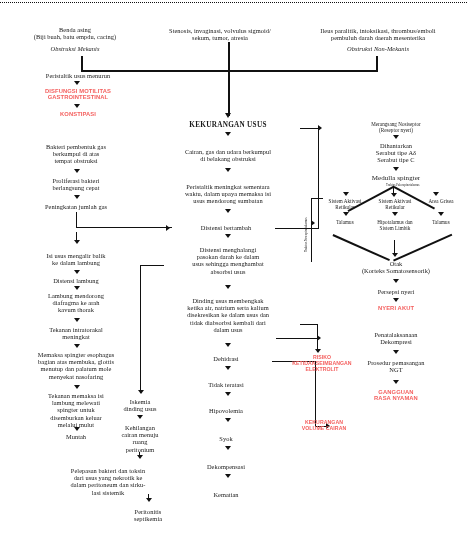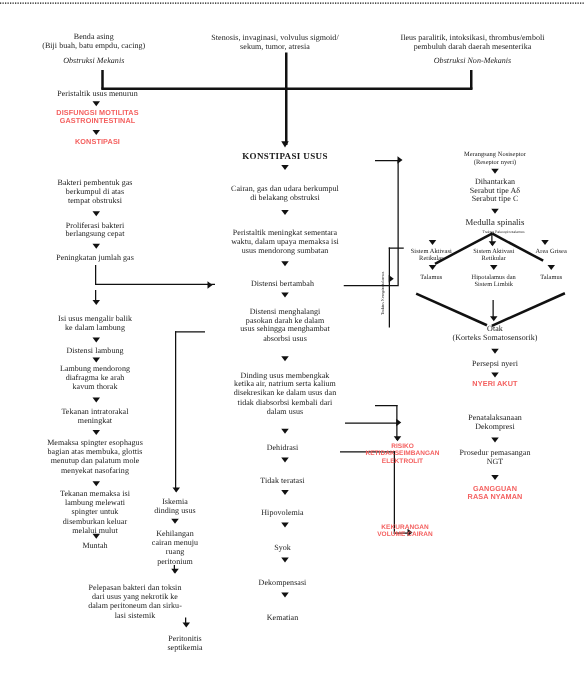--- a/index.html
+++ b/index.html
@@ -135,21 +135,21 @@
   <div class="node" style="left:44px;top:467px;width:128px;">Pelepasan bakteri dan toksin
 dari usus yang nekrotik ke
 dalam peritoneum dan sirku-
 lasi sistemik</div>
   <div class="arw dn" style="left:146px;top:498px;"></div>
   <div class="ln v" style="left:148px;top:494px;height:6px;"></div>
 
   <div class="node" style="left:106px;top:508px;width:84px;">Peritonitis
 septikemia</div>
 
-  <div class="node hdr" style="left:166px;top:121px;width:124px;">KONSTIPASI USUS</div>
+  <div class="node hdr" style="left:166px;top:121px;width:124px;">KEKURANGAN USUS</div>
   <div class="arw dn" style="left:225px;top:132px;"></div>
 
   <div class="node" style="left:162px;top:148px;width:132px;">Cairan, gas dan udara berkumpul
 di belakang obstruksi</div>
   <div class="arw dn" style="left:225px;top:168px;"></div>
 
   <div class="node" style="left:160px;top:183px;width:136px;">Peristaltik meningkat sementara
 waktu, dalam upaya memaksa isi
 usus mendorong sumbatan</div>
   <div class="arw dn" style="left:225px;top:209px;"></div>
@@ -227,21 +227,21 @@
 
   <div class="node sm" style="left:334px;top:122px;width:124px;">Merangsang Nosiseptor
 (Reseptor nyeri)</div>
   <div class="arw dn" style="left:393px;top:135px;"></div>
 
   <div class="node" style="left:334px;top:142px;width:124px;">Dihantarkan
 Serabut tipe Aδ
 Serabut tipe C</div>
   <div class="arw dn" style="left:393px;top:167px;"></div>
 
-  <div class="node" style="left:334px;top:175px;width:124px;font-size:7px;">Medulla spinalis</div>
+  <div class="node" style="left:334px;top:175px;width:124px;font-size:7px;">Medulla spingter</div>
 
   <div class="node xs" style="left:386px;top:184px;width:78px;text-align:left;">Traktus Paleospinotalamus</div>
   <div class="vlabel" style="left:304px;top:252px;">Traktus Neospinotalamus</div>
 
   <div class="diag" style="left:394px;top:186px;width:52px;transform:rotate(152deg);"></div>
   <div class="diag" style="left:394px;top:186px;width:46px;transform:rotate(28deg);"></div>
   <div class="ln v" style="left:393px;top:186px;height:10px;"></div>
   <div class="arw dn" style="left:343px;top:192px;"></div>
   <div class="arw dn" style="left:391px;top:193px;"></div>
   <div class="arw dn" style="left:433px;top:192px;"></div>

